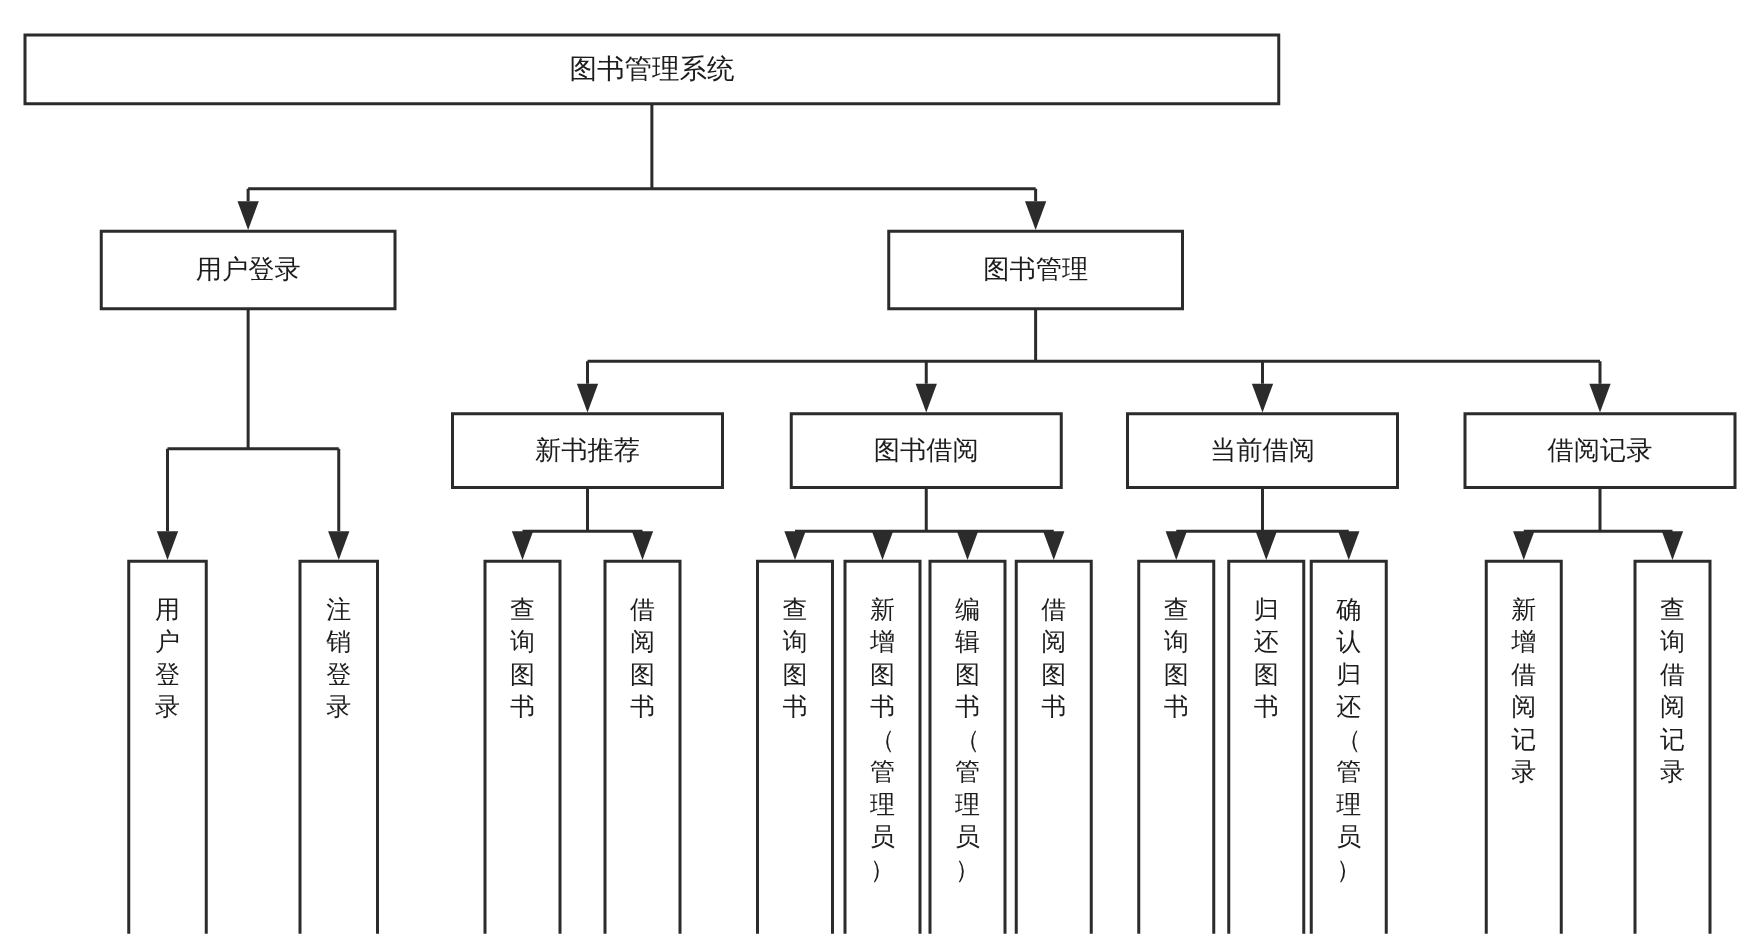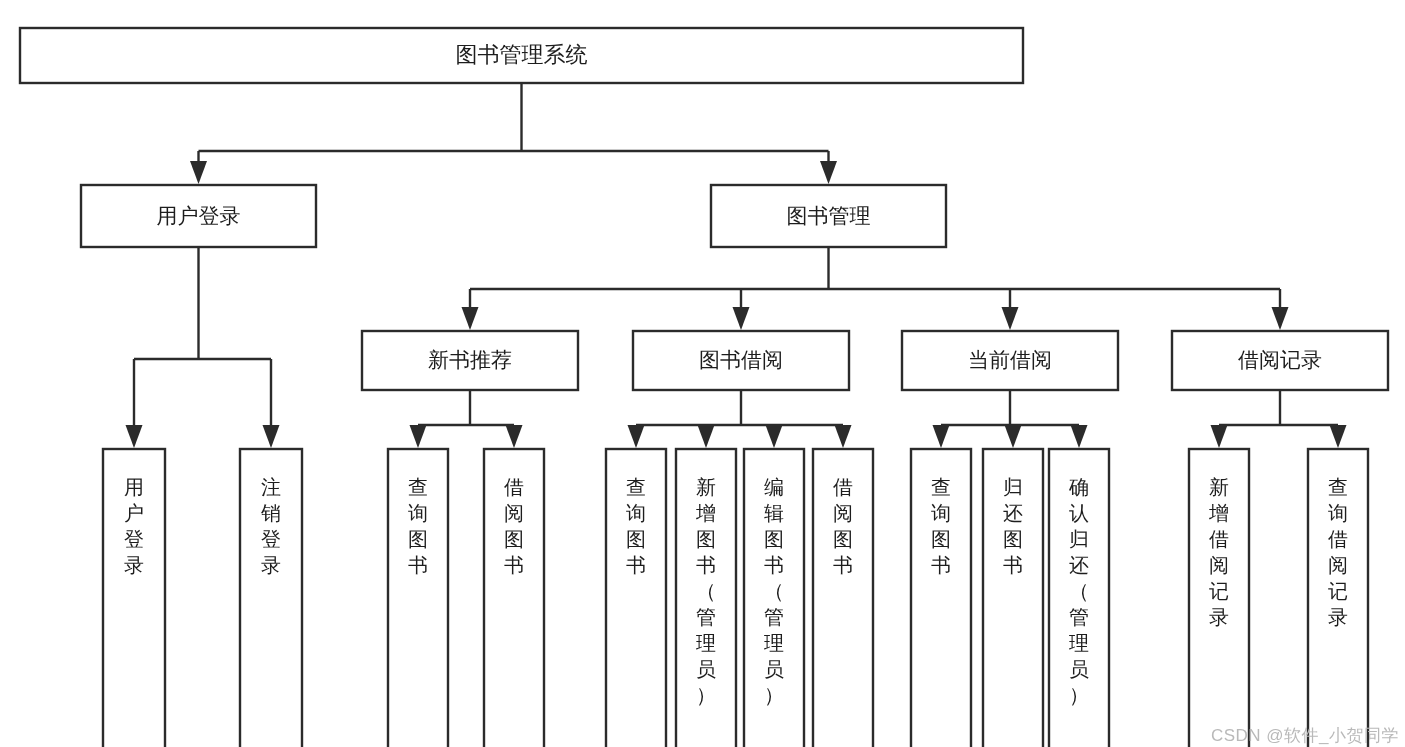--- a/index.html
+++ b/index.html
@@ -178,14 +178,13 @@
         <g>
           <rect class="box-rect" x="1189" y="434" width="60" height="303"></rect>
           <text class="node-label label-v" font-size="20" x="1219" y="474"><tspan x="1219" dy="0">新</tspan><tspan x="1219" dy="26">增</tspan><tspan x="1219" dy="26">借</tspan><tspan x="1219" dy="26">阅</tspan><tspan x="1219" dy="26">记</tspan><tspan x="1219" dy="26">录</tspan></text>
         </g>
         <g>
           <rect class="box-rect" x="1308" y="434" width="60" height="303"></rect>
           <text class="node-label label-v" font-size="20" x="1338" y="474"><tspan x="1338" dy="0">查</tspan><tspan x="1338" dy="26">询</tspan><tspan x="1338" dy="26">借</tspan><tspan x="1338" dy="26">阅</tspan><tspan x="1338" dy="26">记</tspan><tspan x="1338" dy="26">录</tspan></text>
         </g>
       </g>
   </svg>
-  <div class="watermark">CSDN @软件_小贺同学</div>
 </div>
 
 </body></html>

